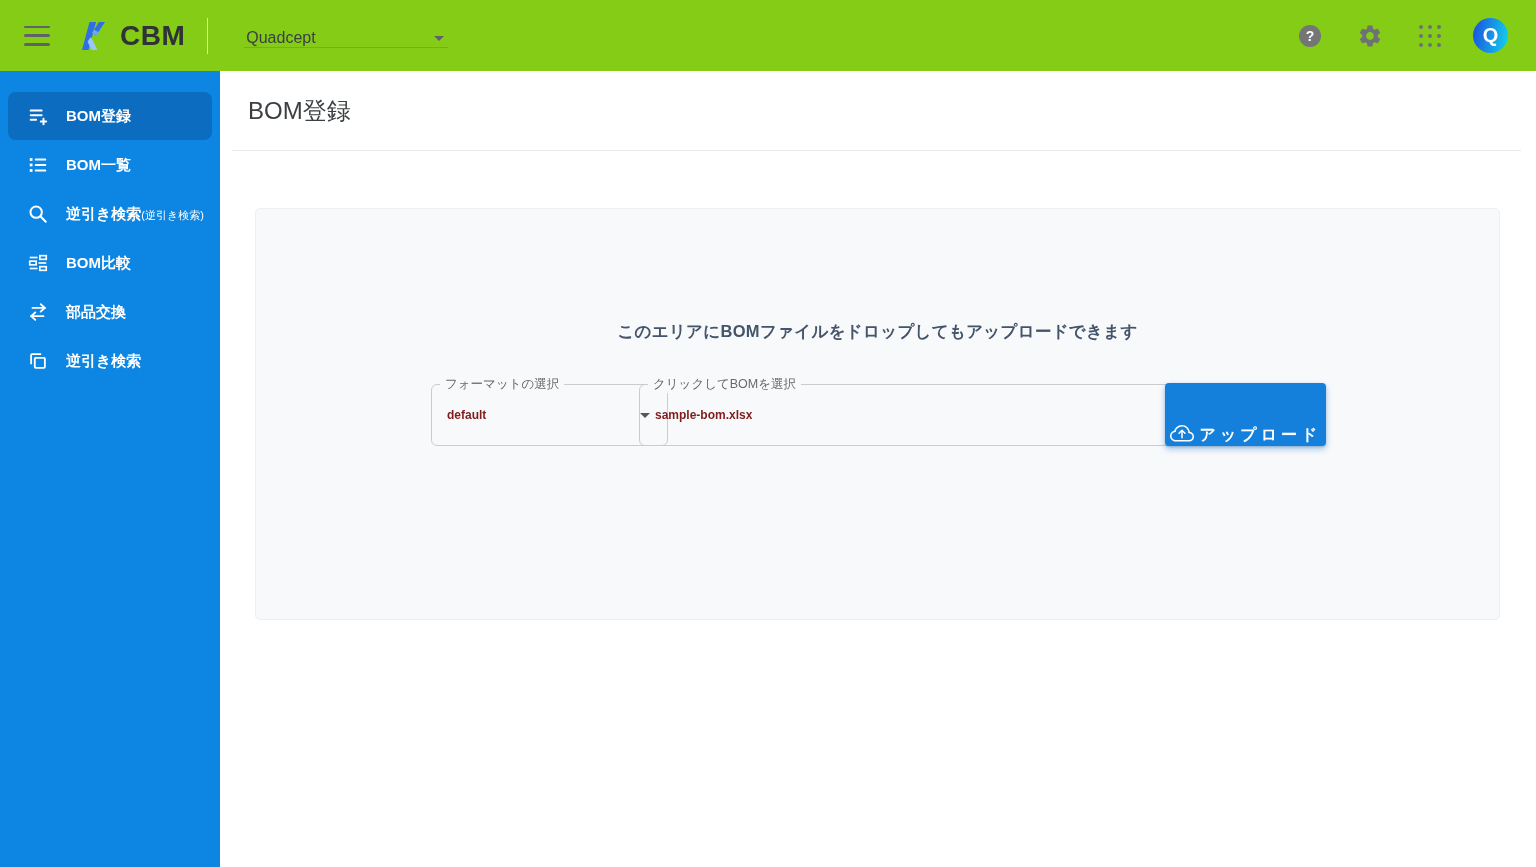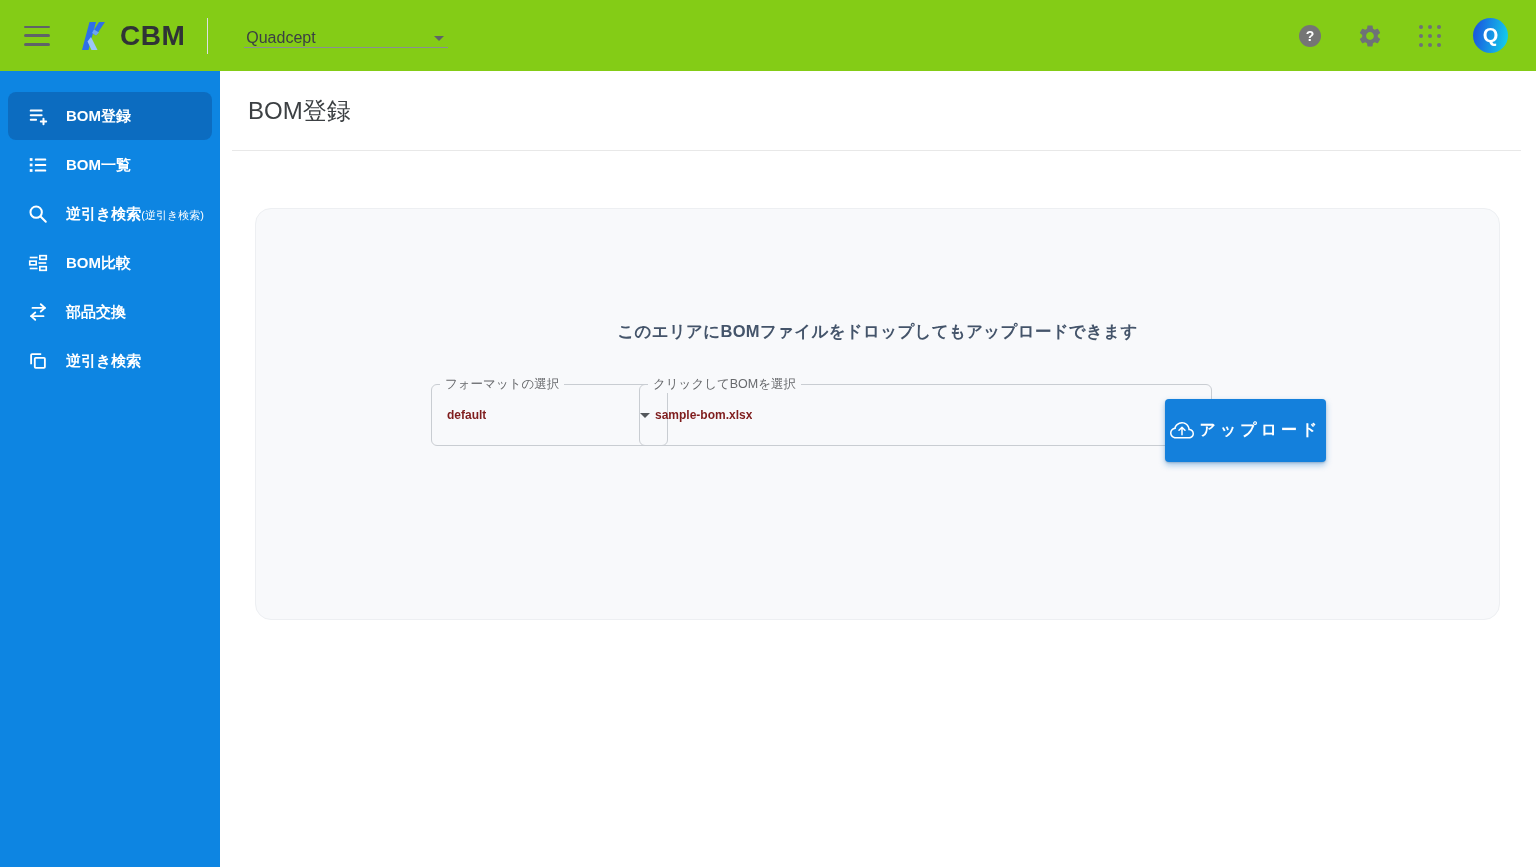--- a/index.html
+++ b/index.html
@@ -30,32 +30,32 @@
   .side-item.active { background:#0c6cc0; }
   .side-item .s-icon { width:22px; height:22px; flex:0 0 22px; display:flex; align-items:center; justify-content:center; }
   .side-item .s-label { margin-left:17px; font-size:15px; font-weight:600; white-space:nowrap; }
   .side-item .s-suffix { font-size:11px; font-weight:400; }
 
   
   .main { position:absolute; top:71px; left:220px; width:1316px; height:796px; background:#fff; }
   .page-title { position:absolute; top:24px; left:28px; font-size:24px; font-weight:500; color:#3c4043; }
   .title-divider { position:absolute; top:79px; left:12px; right:15px; height:1px; background:#e8e8e8; }
 
-  .dropzone { position:absolute; top:137px; left:35px; width:1245px; height:412px; background:#f8f9fb; border:1px solid #edeff2; border-radius:16px; }
+  .dropzone { position:absolute; top:137px; left:35px; width:1245px; height:412px; background:#f8f9fb; border:1px solid #edeff2; border-radius:5px; }
   .drop-hint { position:absolute; top:112px; left:0; width:100%; text-align:center; font-size:16.5px; font-weight:600; color:#44546a; letter-spacing:0.3px; }
 
   .field { position:absolute; height:62px; border:1px solid #c9cdd2; border-radius:6px; display:flex; align-items:center; }
   .field .f-label { position:absolute; top:-9px; left:8px; background:#f8f9fb; padding:0 5px; font-size:12.5px; color:#67696c; white-space:nowrap; }
   .field .f-value { font-size:12px; color:#7f1d1d; padding-left:15px; white-space:nowrap; overflow:hidden;font-weight:bold; }
   .field-format { top:175px; left:175px; width:237px; cursor:pointer; }
   .field-format .caret-down { position:absolute; right:17px; top:28px; border-top-color:#54585c; }
   .field-file { top:175px; left:383px; width:573px; cursor:pointer;align-items:center; }
   .clear-btn { position:absolute; right:12px; top:19px; width:24px; height:24px; display:flex; align-items:center; justify-content:center; cursor:pointer; }
 
-  .upload-btn { position:absolute; top:174px; left:909px; width:161px; height:63px; background:#1480dc; border:none; border-radius:4px; color:#fff; display:flex; align-items:center; justify-content:center; gap:6px; cursor:pointer; box-shadow:0 3px 6px rgba(13,110,200,0.38), 0 1px 2px rgba(0,0,0,0.18);margin-top:16px; }
+  .upload-btn { position:absolute; top:174px; left:909px; width:161px; height:63px; background:#1480dc; border:none; border-radius:4px; color:#fff; display:flex; align-items:flex-end; justify-content:center; gap:6px; cursor:pointer; box-shadow:0 3px 6px rgba(13,110,200,0.38), 0 1px 2px rgba(0,0,0,0.18); }
   .upload-btn .u-label { font-size:16px; font-weight:600; letter-spacing:4px; white-space:nowrap; }
 </style>
 </head>
 <body>
 
 <div class="stage">
 
   <div class="header">
     <div class="hamburger">
         <span></span>

